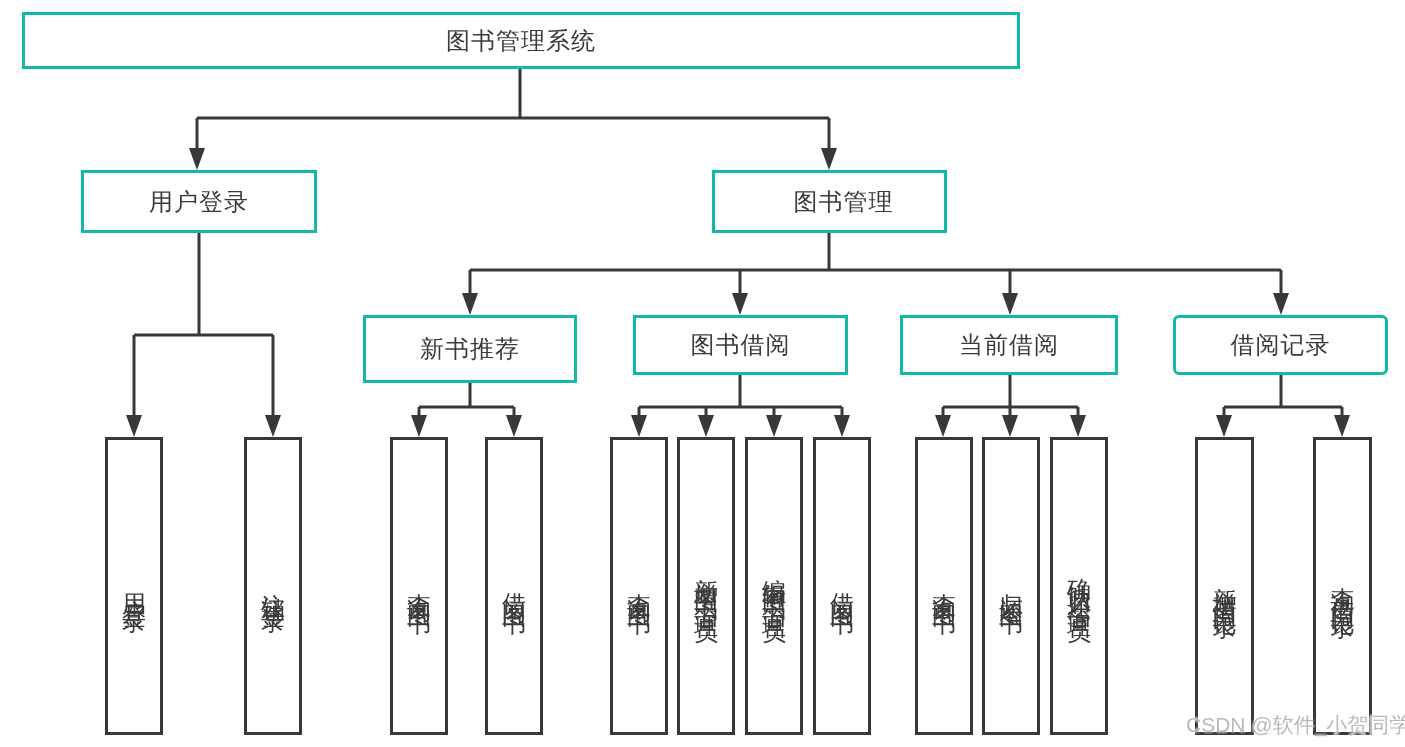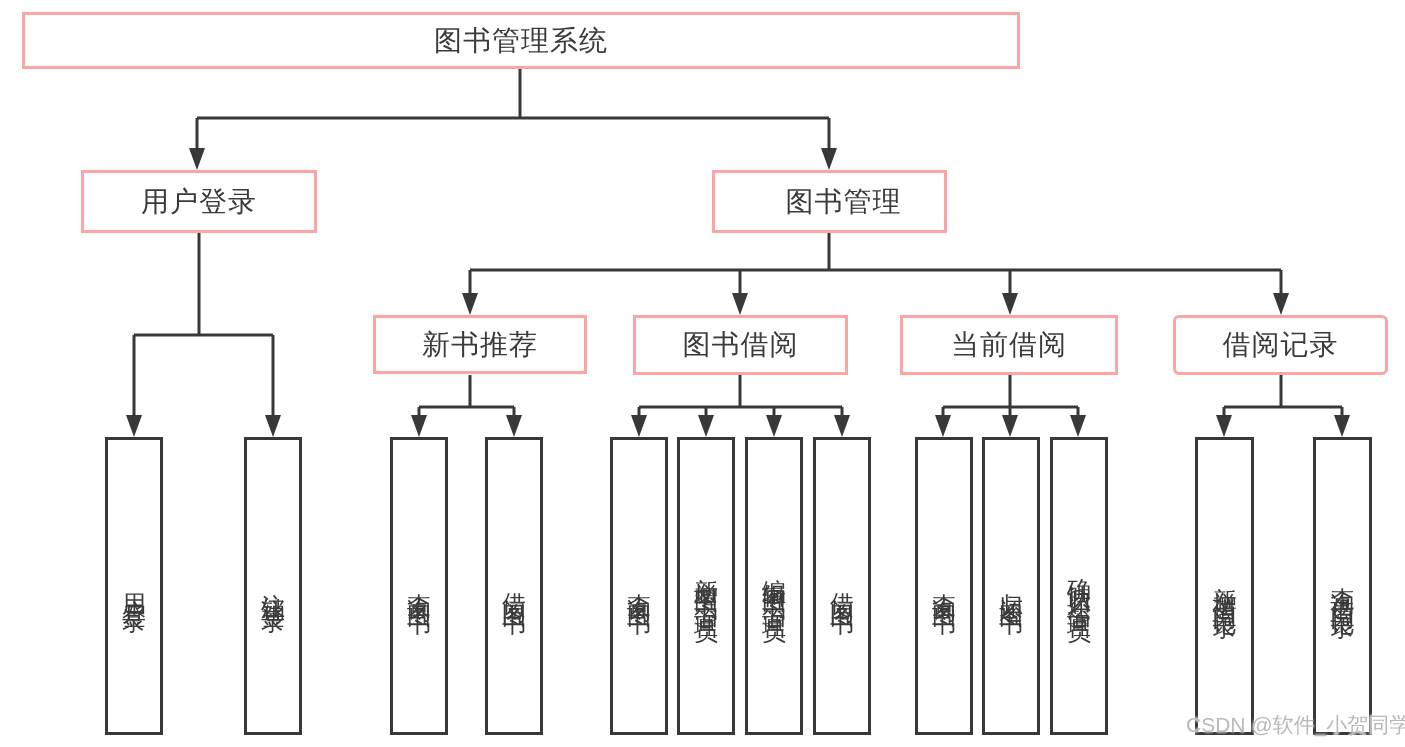--- a/index.html
+++ b/index.html
@@ -13,26 +13,26 @@
   }
   .connectors {
     position: absolute;
     left: 0; top: 0;
     width: 1405px; height: 747px;
   }
   .node {
     position: absolute;
     box-sizing: border-box;
     background: #ffffff;
-    border: 3px solid #fca5a5;
+    border: 3px solid #14b8a6;
     color: #3a3a3a;
     display: flex;
     align-items: center;
     justify-content: center;
-    font-size: 28px;
+    font-size: 24px;
     letter-spacing: 1px;
     white-space: nowrap;
   }
   .leaf {
     position: absolute;
     box-sizing: border-box;
     background: #ffffff;
     border: 3px solid #383838;
     color: #3a3a3a;
     display: flex;
@@ -106,21 +106,21 @@
       <polygon points="1216,415 1232,415 1224,437"></polygon>
       <polygon points="1334,415 1350,415 1342,437"></polygon>
     </g>
   </svg>
 
   <div class="node" style="left:22px; top:12px; width:998px; height:57px;">图书管理系统</div>
 
   <div class="node" style="left:81px; top:170px; width:236px; height:63px;">用户登录</div>
   <div class="node" style="left:712px; top:170px; width:235px; height:63px;padding-left:28px;">图书管理</div>
 
-  <div class="node" style="left:363px; top:315px; width:214px; height:59px;margin-left:10px;">新书推荐</div>
+  <div class="node" style="left:363px; top:315px; width:214px; height:68px;">新书推荐</div>
   <div class="node" style="left:900px; top:315px; width:218px; height:60px;">当前借阅</div>
   <div class="node" style="left:633px; top:315px; width:215px; height:60px;">图书借阅</div>
   <div class="node" style="left:1173px; top:315px; width:215px; height:60px;border-radius:6px;">借阅记录</div>
 
   <div class="leaf" style="left:105px; top:437px; width:58px; height:298px;">
     <span>用户登录</span>
     </div>
   <div class="leaf" style="left:244px; top:437px; width:58px; height:298px;">
     <span>注销登录</span>
     </div>

